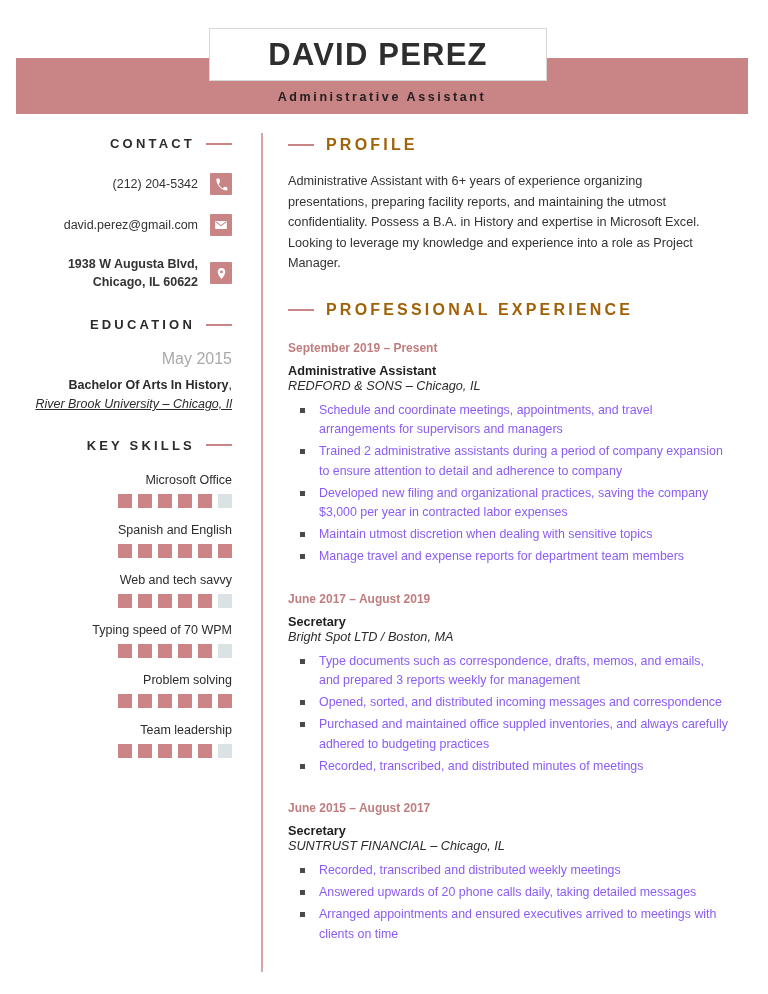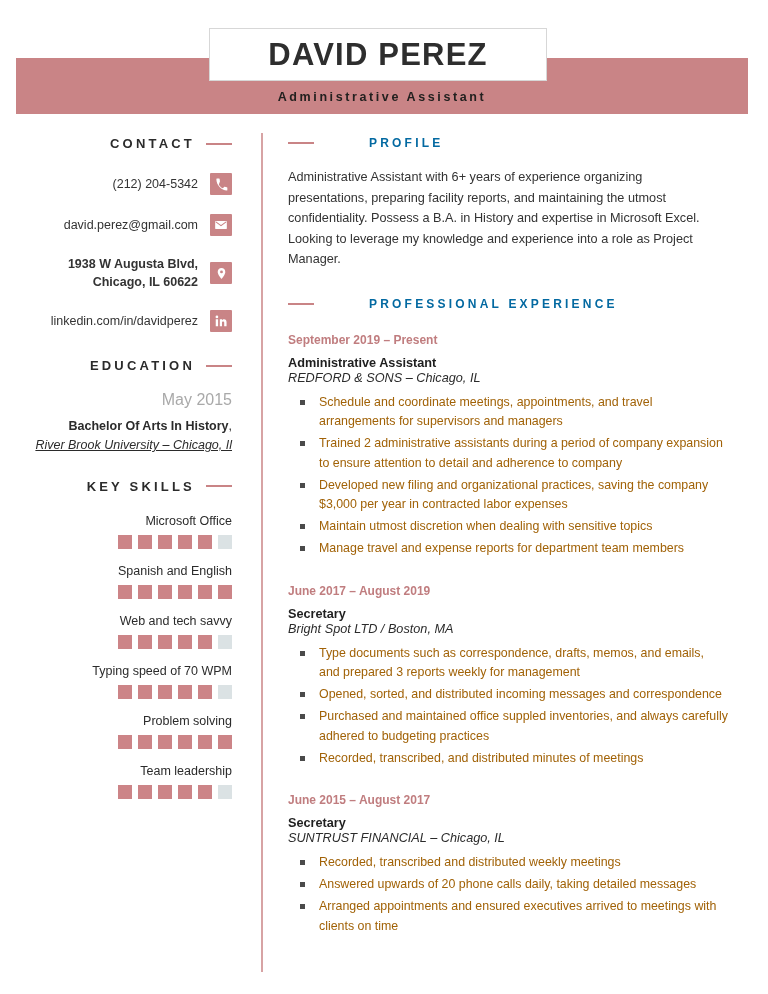--- a/index.html
+++ b/index.html
@@ -94,25 +94,24 @@
     width: 26px; height: 2px;
     background: #c98486;
     flex: none;
   }
   .sec-head-right {
     display: flex;
     align-items: center;
     gap: 12px;
   }
   .sec-head-right .txt {
-    font-size: 12px;
+    font-size: 16px;
     font-weight: bold;
     letter-spacing: 3.2px;
-    color: #0369a1;
-    margin-left: 43px;
+    color: #a16207;
   }
 
   
   .contact-list { margin-top: 22px; }
   .contact-row {
     display: flex;
     align-items: center;
     justify-content: flex-end;
     gap: 12px;
     margin-bottom: 19px;
@@ -201,21 +200,21 @@
     font-style: italic;
     color: #2b2b2b;
     margin-bottom: 8px;
   }
   .bullets { list-style: none; margin: 0; padding: 0; }
   .bullets li {
     position: relative;
     padding-left: 31px;
     font-size: 12.4px;
     line-height: 1.55;
-    color: #a16207;
+    color: #8b5cf6;
     margin-bottom: 3px;
   }
   .bullets li:before {
     content: "";
     position: absolute;
     left: 12px; top: 7px;
     width: 5px; height: 5px;
     background: #4a4a4a;
   }
   .spacer-sm { height: 16px; }
@@ -267,30 +266,20 @@
           <div>Chicago, IL 60622</div>
         </div>
         <span class="icon-sq">
           <svg width="13" height="13" viewBox="0 0 24 24" fill="#ffffff">
             <path d="M12 2C8.1 2 5 5.1 5 9c0 5.2 7 13 7 13s7-7.8 7-13c0-3.9-3.1-7-7-7z"></path>
             <circle cx="12" cy="9" r="2.6" fill="#c98486"></circle>
           </svg>
         </span>
       </div>
 
-      <div class="contact-row">
-        <div class="contact-text">linkedin.com/in/davidperez</div>
-        <span class="icon-sq">
-          <svg width="14" height="14" viewBox="0 0 24 24" fill="#ffffff">
-            <rect x="3" y="9" width="4" height="12"></rect>
-            <circle cx="5" cy="5" r="2.3"></circle>
-            <path d="M10 9h3.8v1.7c.6-1.1 1.9-1.9 3.5-1.9 3 0 4.2 1.9 4.2 5.1V21h-4v-5.8c0-1.6-.6-2.5-1.9-2.5-1.2 0-1.9.8-1.9 2.5V21h-3.7V9z"></path>
-          </svg>
-        </span>
-      </div>
 
     </div>
 
     <div class="edu-block">
       <div class="sec-head-left">
         <span class="txt">EDUCATION</span>
         <span class="dash"></span>
       </div>
       <div style="margin-top:18px;">
         <div class="edu-date">May 2015</div>

